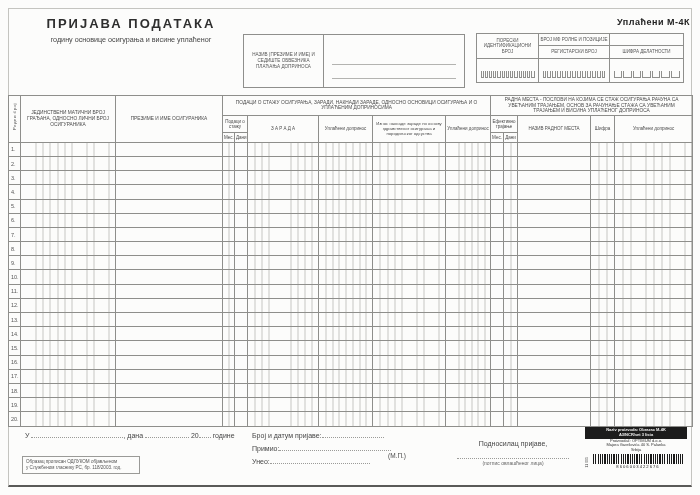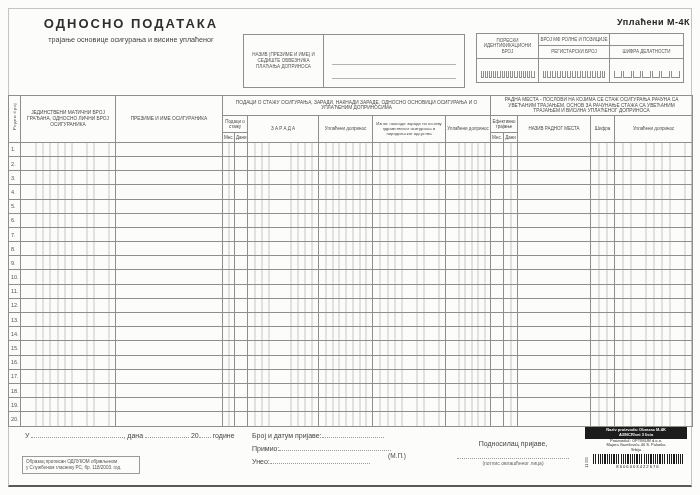--- a/index.html
+++ b/index.html
@@ -95,22 +95,22 @@
   }
   .barcode-num { position:absolute; left:8px; right:4px; top:10px; font-size:4.2px; letter-spacing:1px; color:#222; }
 </style>
 </head>
 <body>
 
 <div class="page">
   <div class="frame"></div>
 
   <div class="title-block">
-    <div class="form-title">ОДНОСНО ПОДАТАКА</div>
-    <div class="form-sub">трајање основице осигурања и висине уплаћеног</div>
+    <div class="form-title">ПРИЈАВА ПОДАТАКА</div>
+    <div class="form-sub">годину основице осигурања и висине уплаћеног</div>
   </div>
 
   <div class="payer-box">
     <div class="payer-label">НАЗИВ (ПРЕЗИМЕ И ИМЕ) И СЕДИШТЕ ОБВЕЗНИКА ПЛАЋАЊА ДОПРИНОСА</div>
     <div class="payer-lines">
       <div class="payer-line l1"></div>
       <div class="payer-line l2"></div>
     </div>
   </div>
 

